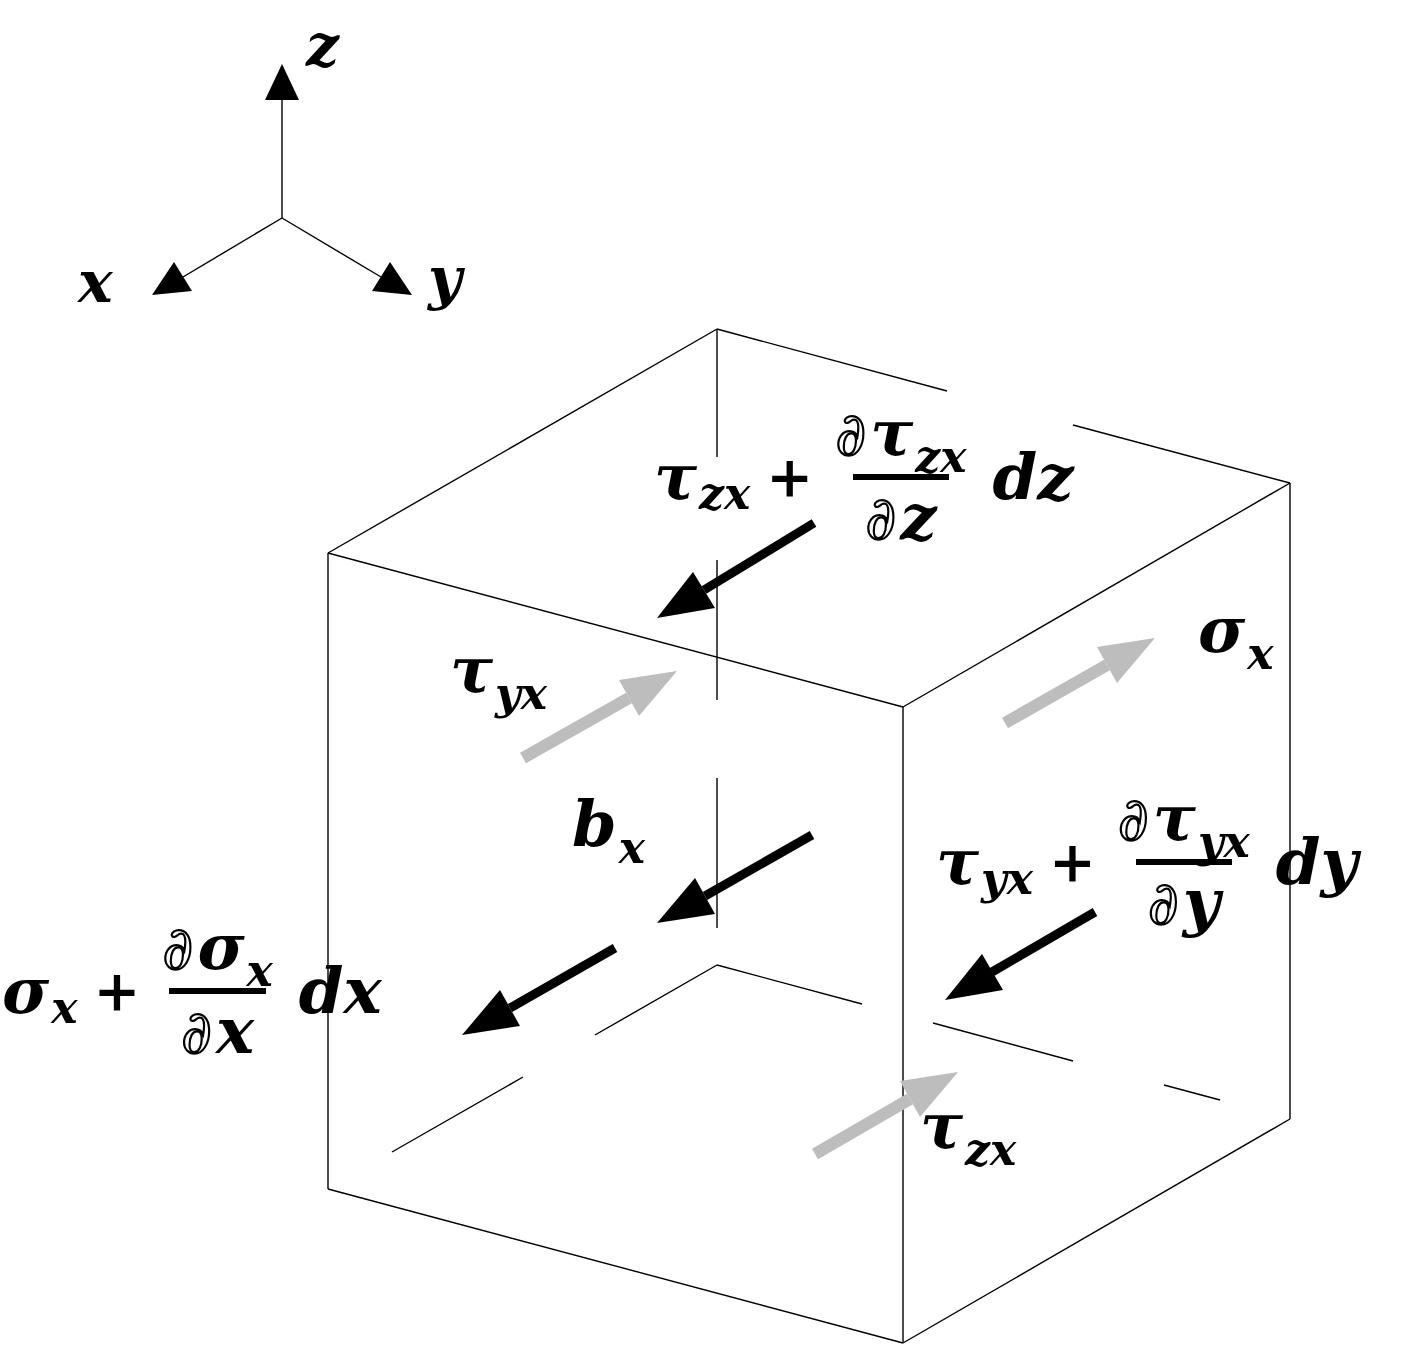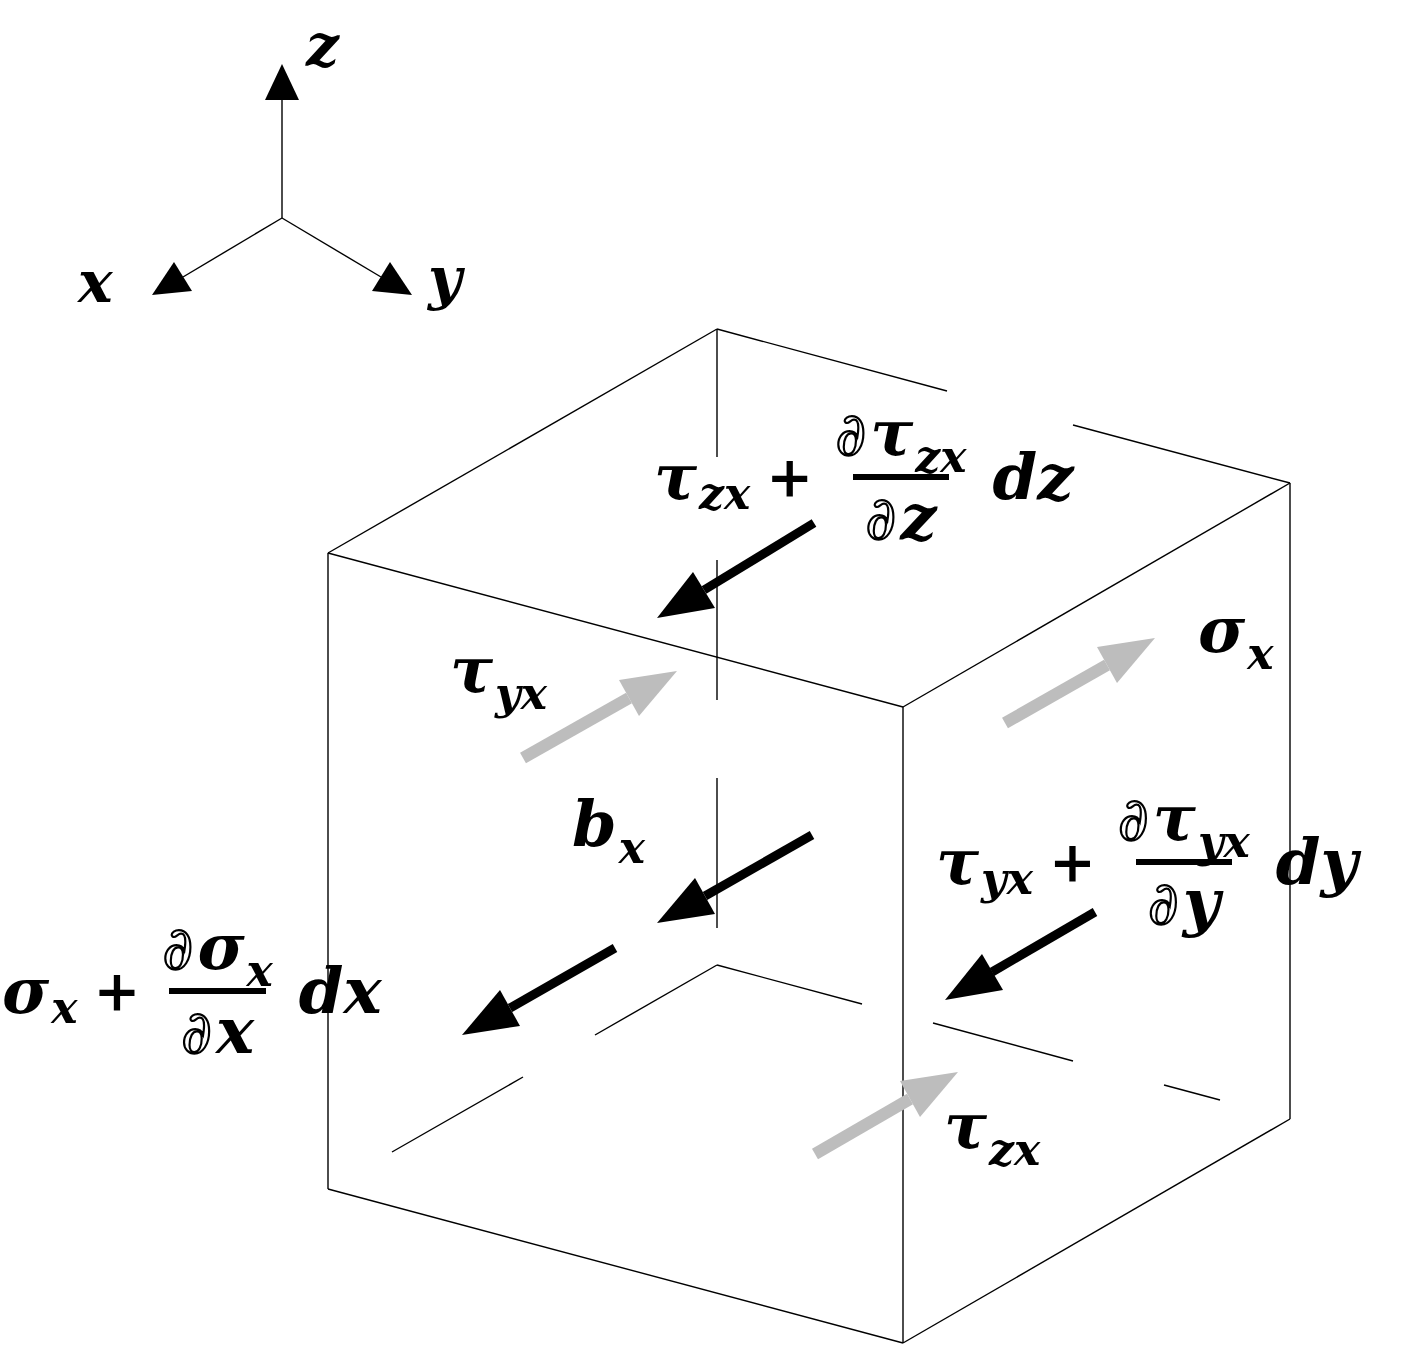--- a/index.html
+++ b/index.html
@@ -167,17 +167,17 @@
 
   <div class="lbl" style="left:1198px;top:598px;font-style:italic;">
     <span class="main">σ</span><span class="sub">x</span>
   </div>
   <div class="lbl" style="left:450px;top:638px;">
     <span class="main">τ</span><span class="sub">yx</span>
   </div>
   <div class="lbl" style="left:572px;top:792px;">
     <span class="main">b</span><span class="sub">x</span>
   </div>
-  <div class="lbl" style="left:944px;top:1094px;">
+  <div class="lbl" style="left:920px;top:1094px;">
     <span class="main">τ</span><span class="sub">zx</span>
   </div>
 
 </div>
 
 </body></html>

